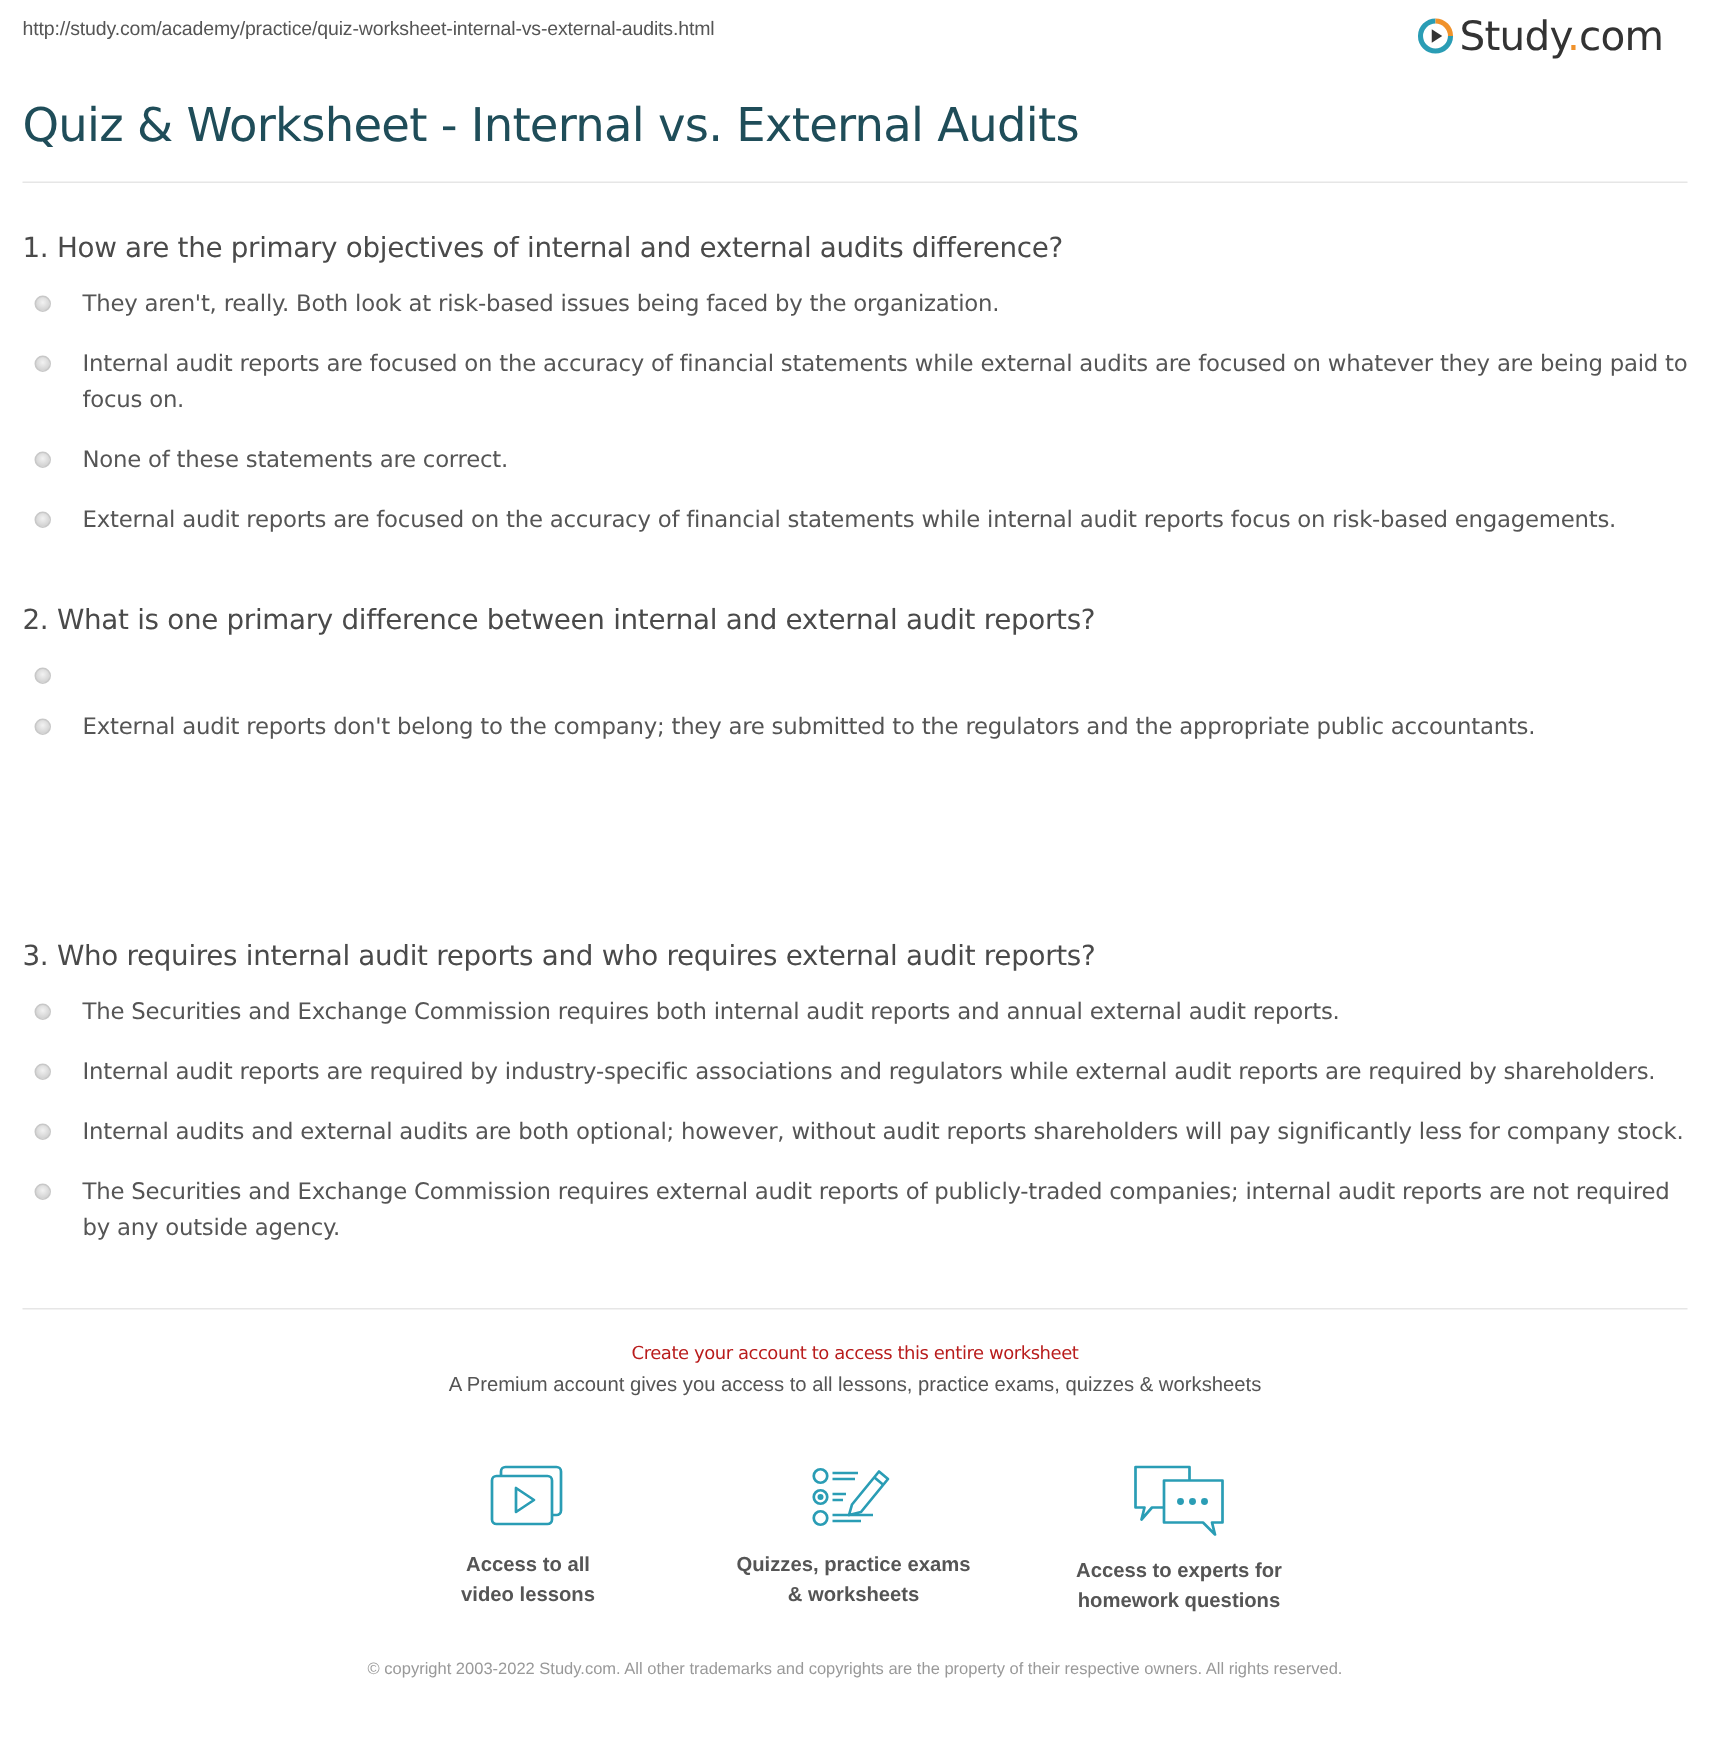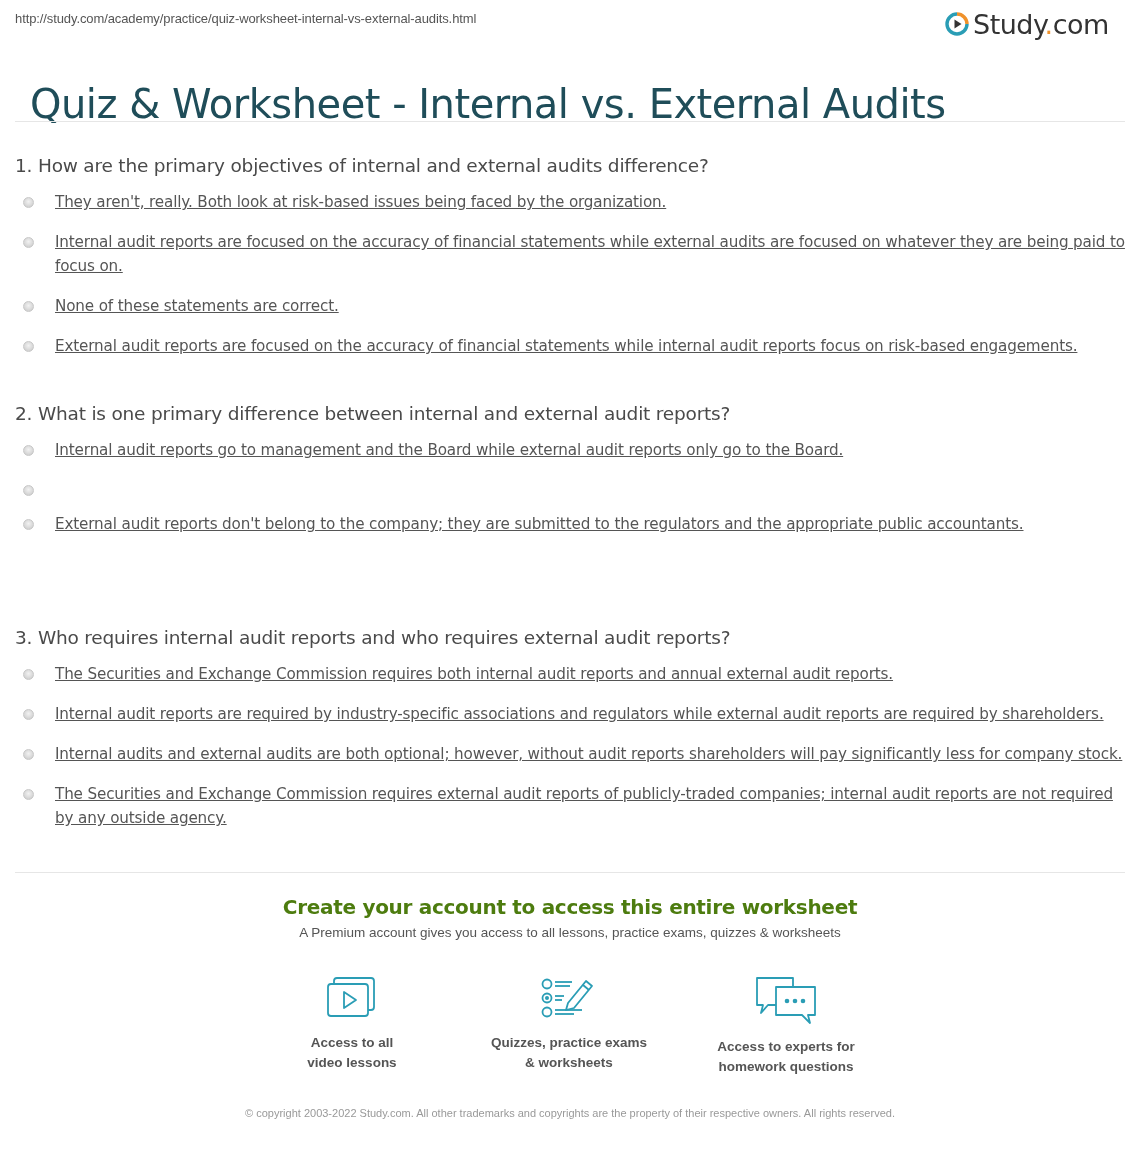--- a/index.html
+++ b/index.html
@@ -16,47 +16,47 @@
   .logo {
     position: absolute; left: 945px; top: 7px; height: 34px;
     display: flex; align-items: center;
   }
   .logo-mark { width: 24px; height: 24px; margin-right: 4px; }
   .logo-text {
     font-family: "DejaVu Sans", sans-serif; font-size: 27px; color: #333; letter-spacing: -0.5px;
   }
   .logo-dot { color: #f0922b; }
   h1 {
-    position: absolute; left: 15px; top: 66px; margin: 15px;
-    font-size: 40px; font-weight: normal; color: #1f4d59;
+    position: absolute; left: 15px; top: 66px; margin: 0;
+    font-size: 31px; font-weight: normal; color: #1f4d59;
     font-family: "DejaVu Sans", sans-serif; letter-spacing: -0.5px;
   }
   .rule { position: absolute; left: 15px; right: 15px; height: 1px; background: #e6e6e6; }
   .question { position: absolute; left: 15px; width: 1110px; }
   .q-title {
     font-family: "DejaVu Sans", sans-serif; font-weight: normal;
     font-size: 18.5px; color: #4a4a4a; margin: 0 0 14px 0; letter-spacing: -0.2px;
   }
   .answer {
     display: flex; align-items: flex-start; margin-bottom: 16px; cursor: pointer;
   }
   .radio {
     flex: 0 0 auto; width: 11px; height: 11px; border-radius: 50%;
     margin: 7px 21px 0 8px;
     background: radial-gradient(circle at 50% 40%, #f2f2f2 0%, #d4d4d4 70%, #bdbdbd 100%);
     border: 1px solid #c8c8c8;
   }
   .a-text {
     font-family: "DejaVu Sans", sans-serif;
-    font-size: 15.2px; line-height: 24px; color: #555; letter-spacing: -0.15px; text-decoration: underline;
+    font-size: 15.2px; line-height: 24px; color: #555; letter-spacing: -0.15px;
   }
   .cta { position: absolute; left: 0; width: 1140px; top: 895px; text-align: center; }
   .cta-title {
-    font-family: "DejaVu Sans", sans-serif; font-weight: 700;
-    font-size: 20px; color: #4d7c0f; letter-spacing: -0.3px;
+    font-family: "DejaVu Sans", sans-serif; font-weight: 400;
+    font-size: 12px; color: #b91c1c; letter-spacing: -0.3px;
   }
   .cta-sub { font-size: 13.5px; color: #555; margin-top: 6px; }
   .feature {
     position: absolute; top: 975px; width: 190px; text-align: center;
   }
   .feature svg { display: block; margin: 0 auto; }
   .feature-label {
     margin-top: 12px; font-size: 13.5px; line-height: 20px; color: #555; font-weight: bold;
   }
   .footer {
@@ -96,24 +96,20 @@
     <span class="a-text">None of these statements are correct.</span>
   </div>
   <div class="answer">
     <span class="radio"></span>
     <span class="a-text">External audit reports are focused on the accuracy of financial statements while internal audit reports focus on risk-based engagements.</span>
   </div>
 </div>
 
 <div class="question" style="top:403px">
   <h2 class="q-title">2. What is one primary difference between internal and external audit reports?</h2>
-  <div class="answer">
-    <span class="radio"></span>
-    <span class="a-text">Internal audit reports go to management and the Board while external audit reports only go to the Board.</span>
-  </div>
   <div class="answer">
     <span class="radio"></span>
   </div>
   <div class="answer">
     <span class="radio"></span>
     <span class="a-text">External audit reports don't belong to the company; they are submitted to the regulators and the appropriate public accountants.</span>
   </div>
 </div>
 
 <div class="question" style="top:627px">

